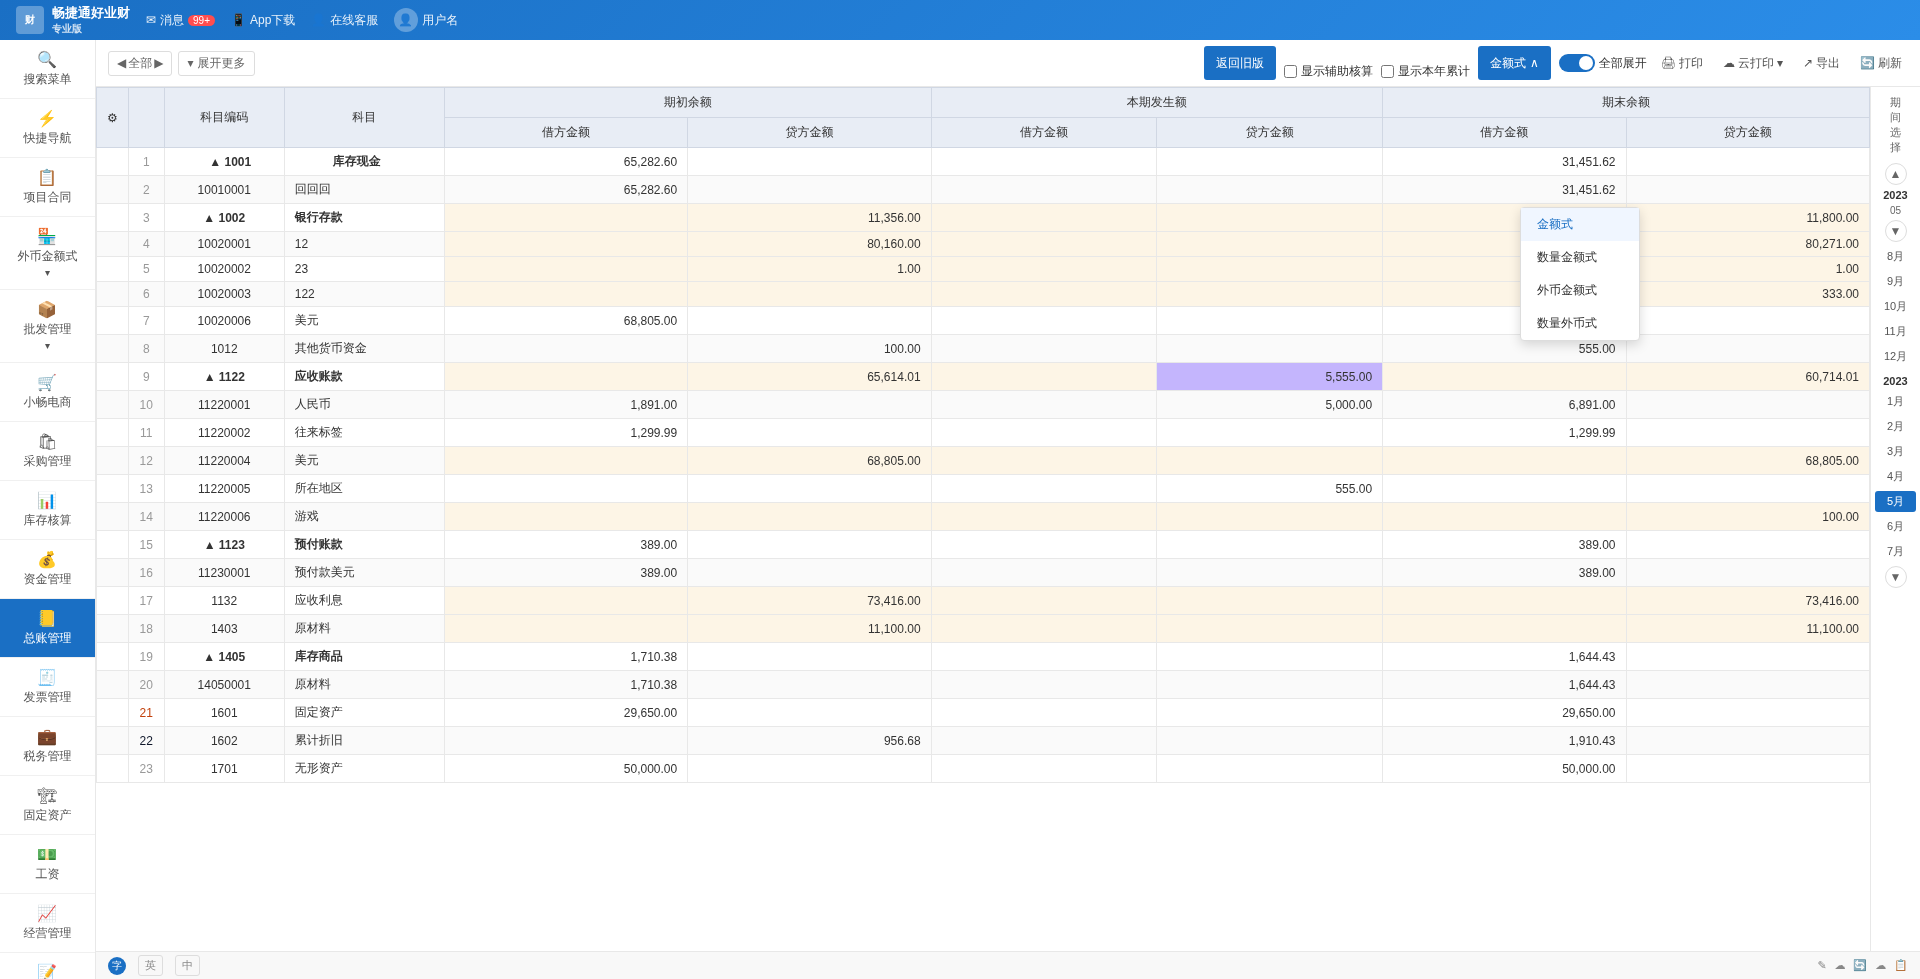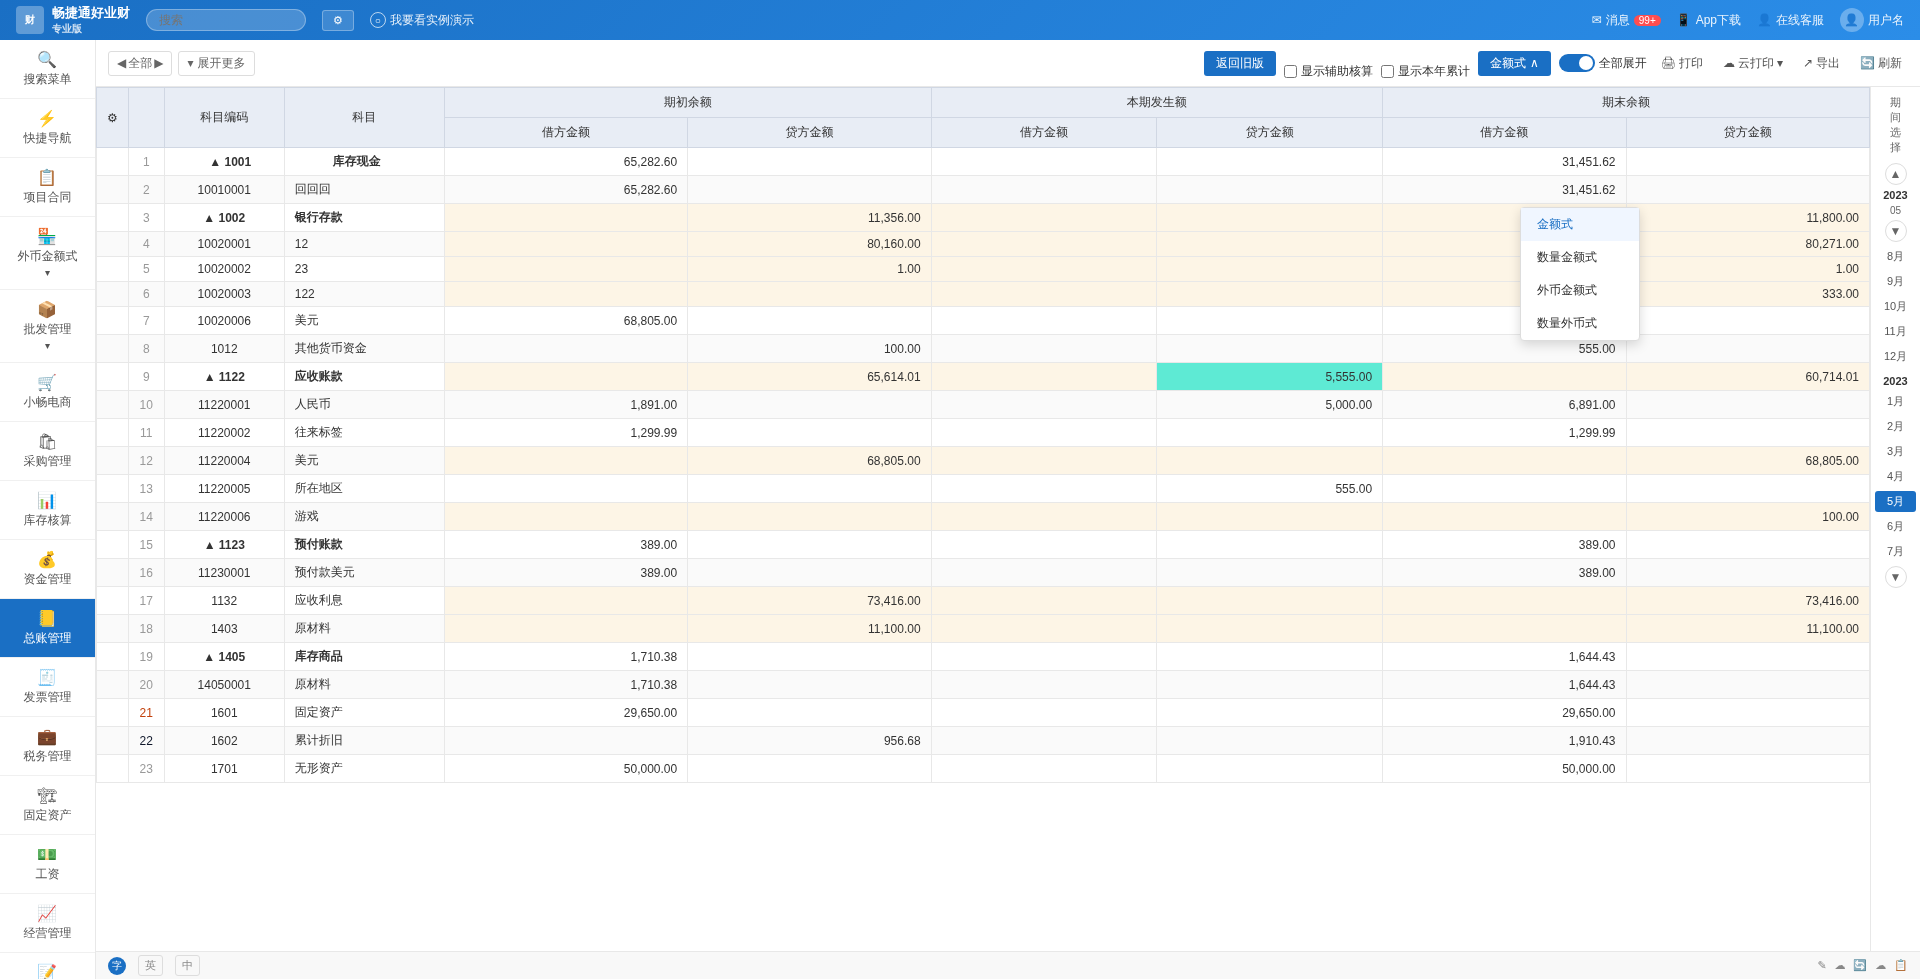--- a/index.html
+++ b/index.html
@@ -211,21 +211,20 @@
       border: 1px solid #ddd;
       border-radius: 3px;
       padding: 3px 8px;
       cursor: pointer;
       font-size: 12px;
       color: #666;
     }
     .toolbar-right {
       margin-left: auto;
       display: flex;
-      align-items: center;
       gap: 8px;
     }
     .btn-return {
       background: #1a6fc4;
       color: white;
       border: none;
       border-radius: 3px;
       padding: 4px 12px;
       cursor: pointer;
       font-size: 12px;
@@ -423,30 +422,20 @@
 <body>
 
 <div class="top-header">
   <div class="top-header-logo">
     <div class="logo-icon">
       <span>财</span>
     </div>
     <div>
       <div style="font-size:13px;font-weight:bold;">畅捷通好业财</div>
       <div style="font-size:10px;opacity:0.8;">专业版</div>
-    </div>
-  </div>
-  <div class="top-header-center">
-    <input class="search-bar" style="background: rgba(255, 255, 255, 0.2); border: 1px solid rgba(255, 255, 255, 0.3); color: white;" placeholder="搜索">
-    <div class="header-btn">
-      <span>⚙</span>
-    </div>
-    <div class="demo-link">
-      <span style="width:16px;height:16px;border:1px solid rgba(255,255,255,0.7);border-radius:50%;display:inline-flex;align-items:center;justify-content:center;font-size:10px;">○</span>
-      <span>我要看实例演示</span>
     </div>
   </div>
   <div class="top-header-right">
     <div class="header-action">
       <span>✉</span>
       <span>消息</span>
       <span class="badge">99+</span>
     </div>
     <div class="header-action">
       <span>📱</span>
@@ -709,21 +698,21 @@
                 <td style=""></td>
     </tr>
               <tr>
       <td class="text-center"></td>
       <td class="text-center" style="color:#999;">9</td>
       <td class="text-center" style="font-weight:bold;">▲ 1122</td>
       <td class="text-left" style="font-weight:bold;">应收账款</td>
       <td style="background:#fdf5e6;"></td>
                 <td style="background:#fdf5e6;">65,614.01</td>
                 <td style="background:#fdf5e6;"></td>
-                <td style="background:#5eead4;">5,555.00</td>
+                <td style="background:#c4b5fd;">5,555.00</td>
                 <td style="background:#fdf5e6;"></td>
                 <td style="background:#fdf5e6;">60,714.01</td>
     </tr>
               <tr class="even">
       <td class="text-center"></td>
       <td class="text-center" style="color:#999;">10</td>
       <td class="text-center" style="">11220001</td>
       <td class="text-left" style="">人民币</td>
       <td style="" class="text-right">1,891.00</td>
                 <td style=""></td>

